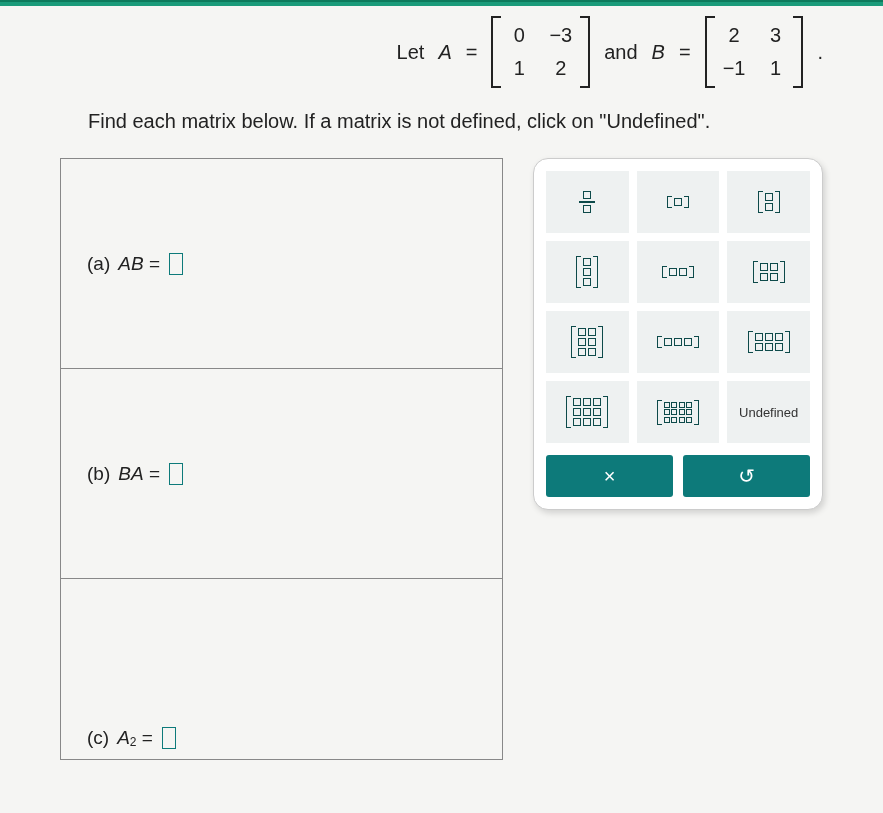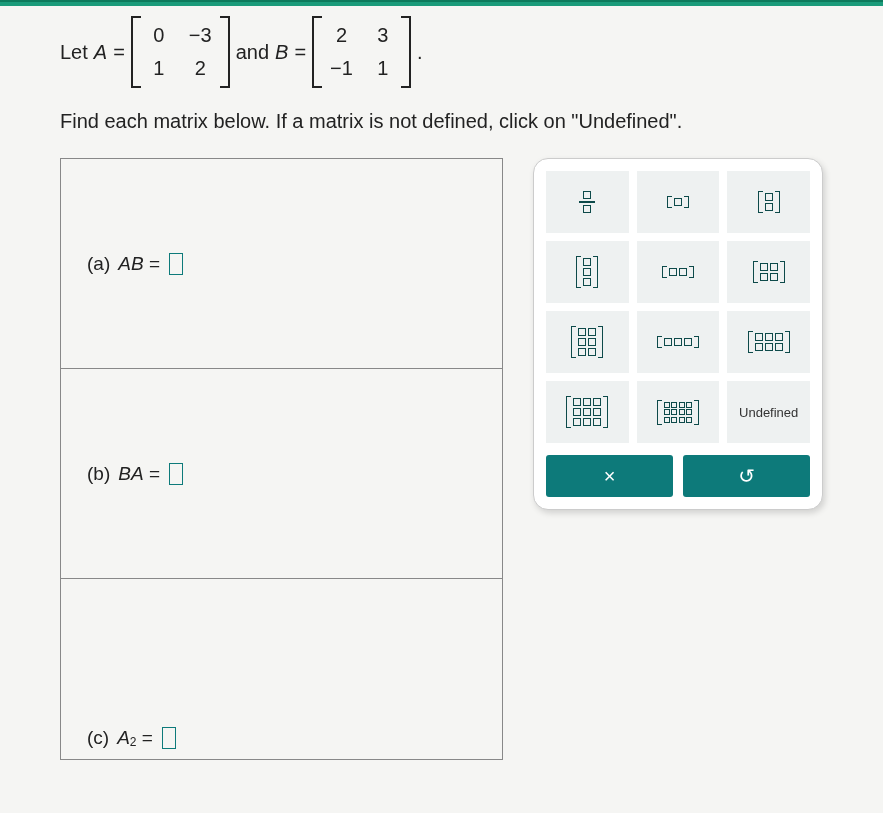--- a/index.html
+++ b/index.html
@@ -16,21 +16,22 @@
       background: #1a9b7a;
       border-top: 2px solid #0d7a5c;
     }
     .content { padding: 10px 60px 0 60px; }
     .problem-line {
       display: flex;
       align-items: center;
       font-size: 20px;
       color: #222;
       margin-bottom: 22px;
-      gap: 6px;
+      gap: 14px;
+      justify-content: flex-end;
     }
     .matrix {
       display: inline-flex;
       align-items: center;
       position: relative;
       padding: 4px 8px;
     }
     .matrix::before, .matrix::after {
       content: "";
       position: absolute;
@@ -45,20 +46,21 @@
       grid-template-columns: repeat(2, auto);
       gap: 10px 20px;
       padding: 4px 10px;
       font-size: 20px;
     }
     .matrix-grid span { text-align: center; min-width: 20px; }
     .instr {
       font-size: 20px;
       color: #222;
       margin-bottom: 25px;
+      margin-left: 28px;
     }
     .workarea {
       display: flex;
       gap: 30px;
       align-items: flex-start;
     }
     .answers {
       border: 1px solid #888;
       width: 460px;
     }

